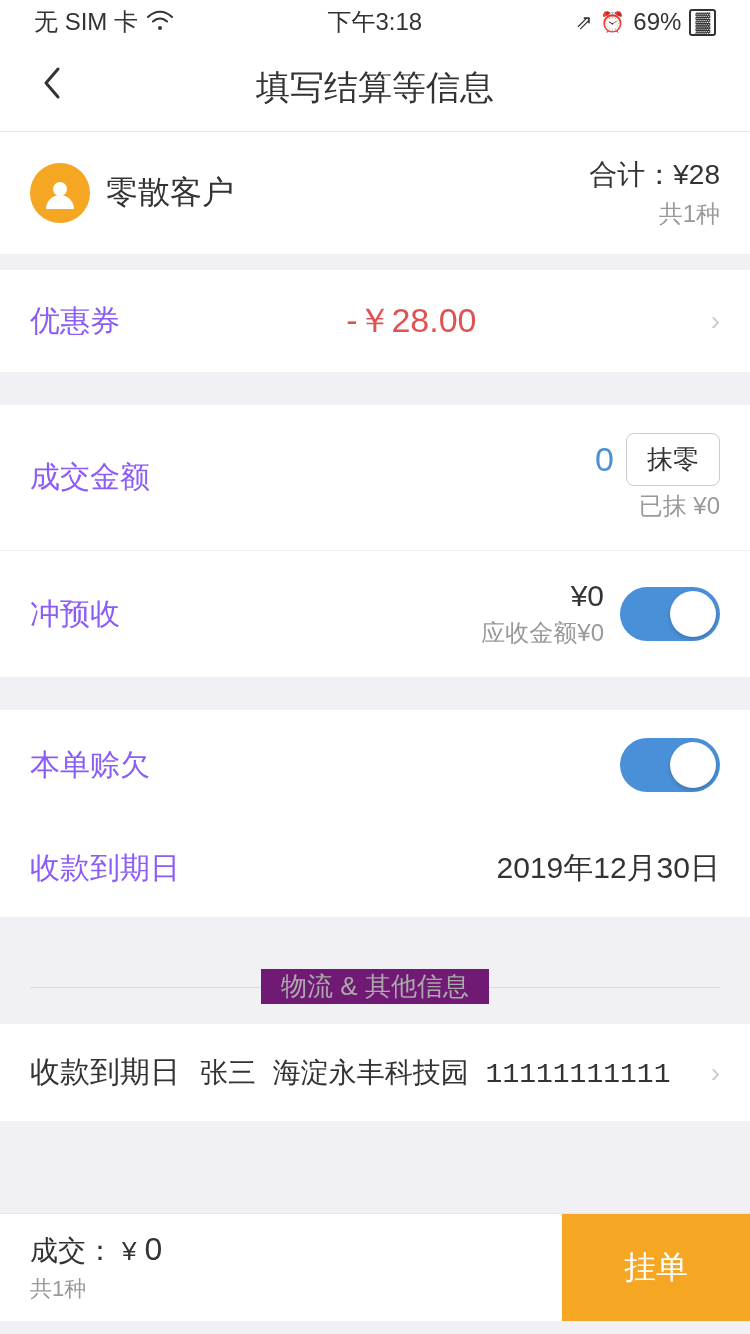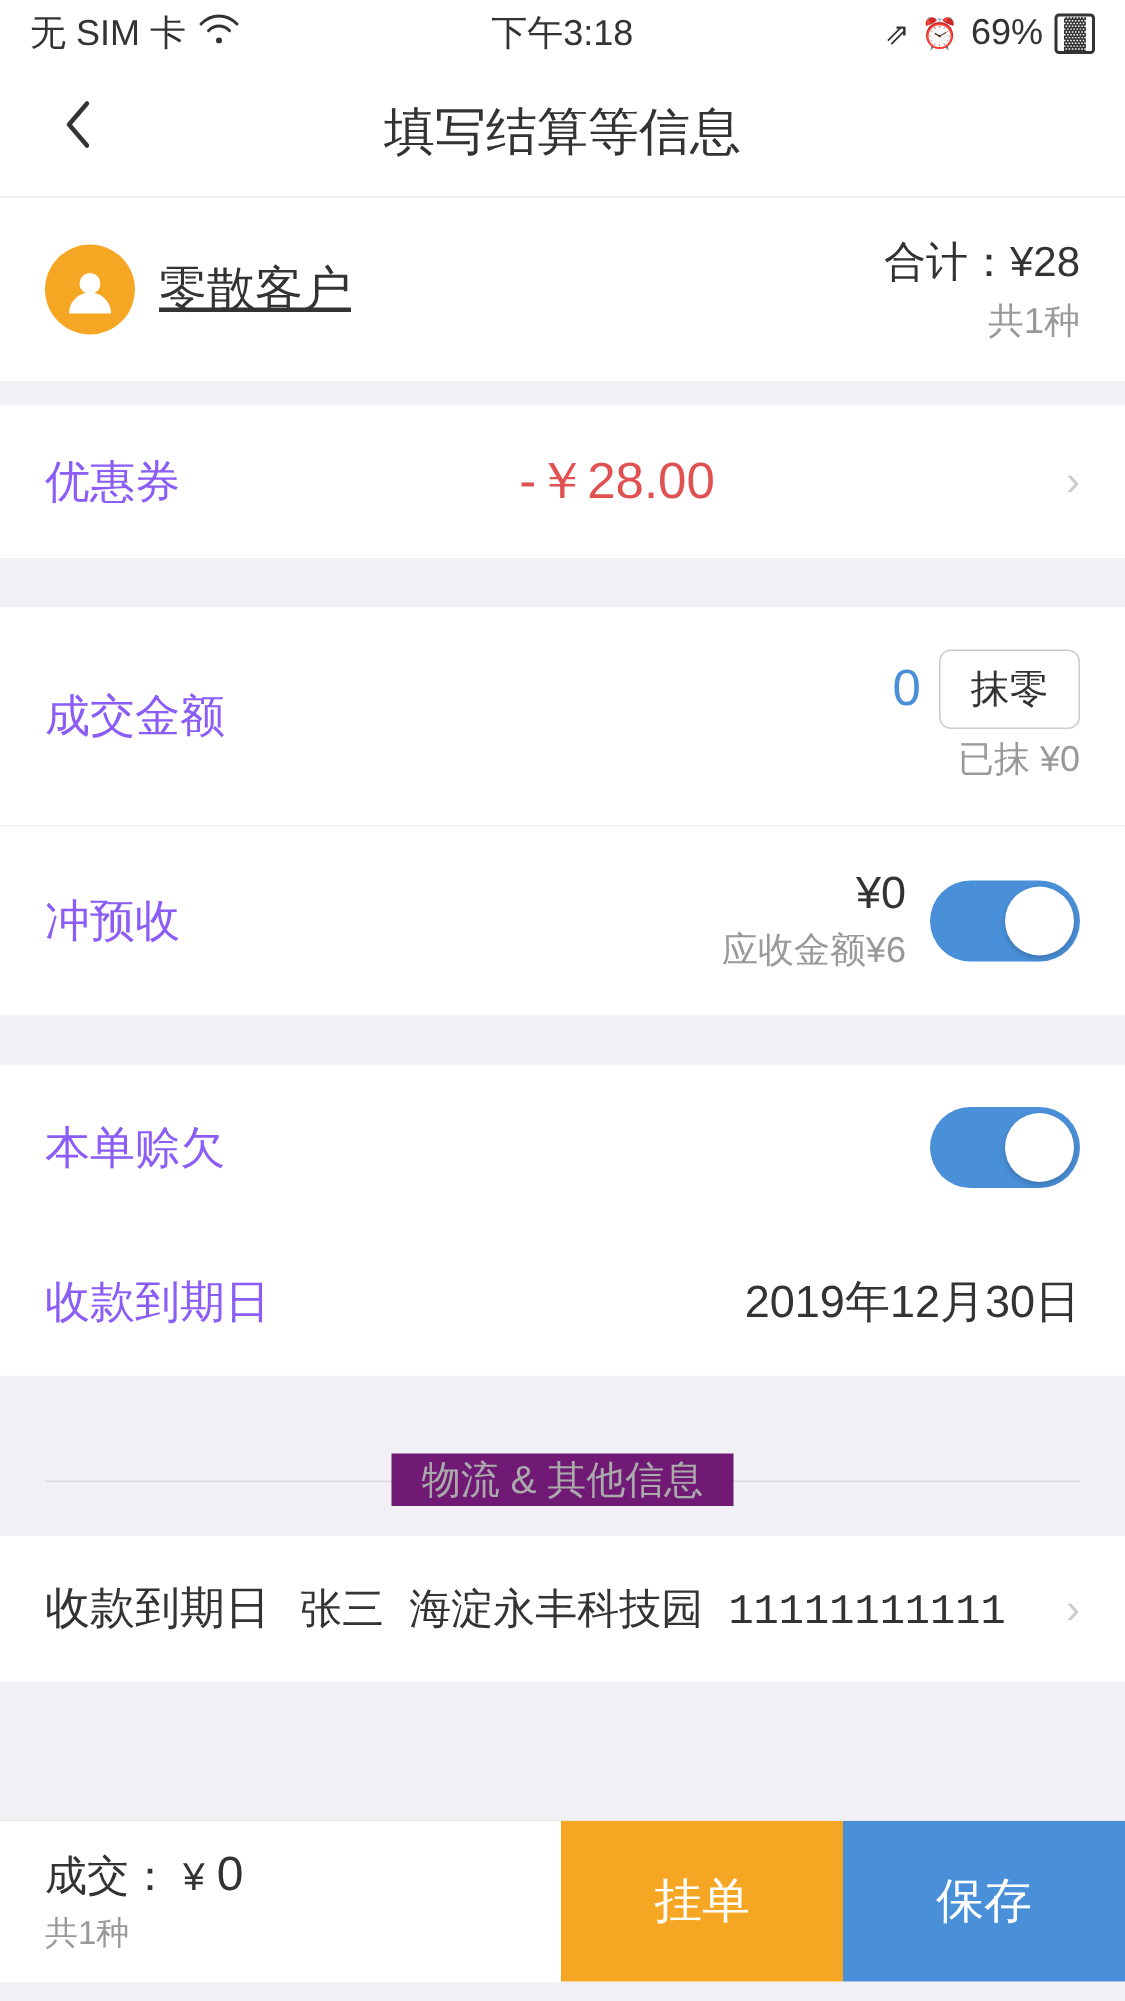--- a/index.html
+++ b/index.html
@@ -13,21 +13,21 @@
       color: #333;
     }
 
     
     .status-bar {
       height: 44px;
       background: #fff;
       display: flex;
       align-items: center;
       justify-content: space-between;
-      padding: 0 20px;
+      padding: 0 34px;
       font-size: 24px;
       color: #333;
     }
     .status-left { display: flex; align-items: center; gap: 8px; }
     .status-right { display: flex; align-items: center; gap: 8px; }
 
     
     .nav-bar {
       height: 88px;
       background: #fff;
@@ -70,21 +70,20 @@
       padding: 24px 30px;
       display: flex;
       align-items: center;
       justify-content: space-between;
       margin-bottom: 16px;
     }
     .customer-left {
       display: flex;
       align-items: center;
       gap: 16px;
-      text-decoration: underline;
     }
     .avatar {
       width: 60px;
       height: 60px;
       border-radius: 50%;
       background: #f5a623;
       display: flex;
       align-items: center;
       justify-content: center;
     }
@@ -371,21 +370,21 @@
       </div>
     </div>
 
     <div class="form-row">
       <span class="form-label">冲预收</span>
       <div class="form-right">
         <div class="form-right-col">
           <div style="text-align:right;">
             <span style="font-size:30px;color:#333;">¥0</span>
           </div>
-          <div class="form-value-gray">应收金额¥6</div>
+          <div class="form-value-gray">应收金额¥0</div>
         </div>
         <div class="toggle">
           <div class="toggle-knob"></div>
         </div>
       </div>
     </div>
   </div>
 
   <div class="section-divider"></div>
 
@@ -424,16 +423,13 @@
     <div class="deal-amount">
       <span>成交：</span>
       <span class="deal-amount-symbol">¥</span>
       <span class="deal-amount-val">0</span>
     </div>
     <div class="bottom-count">共1种</div>
   </div>
   <div class="btn-pending">
     <span>挂单</span>
   </div>
-  <div class="btn-save">
-    <span>保存</span>
-  </div>
 </div>
 
 </body></html>

